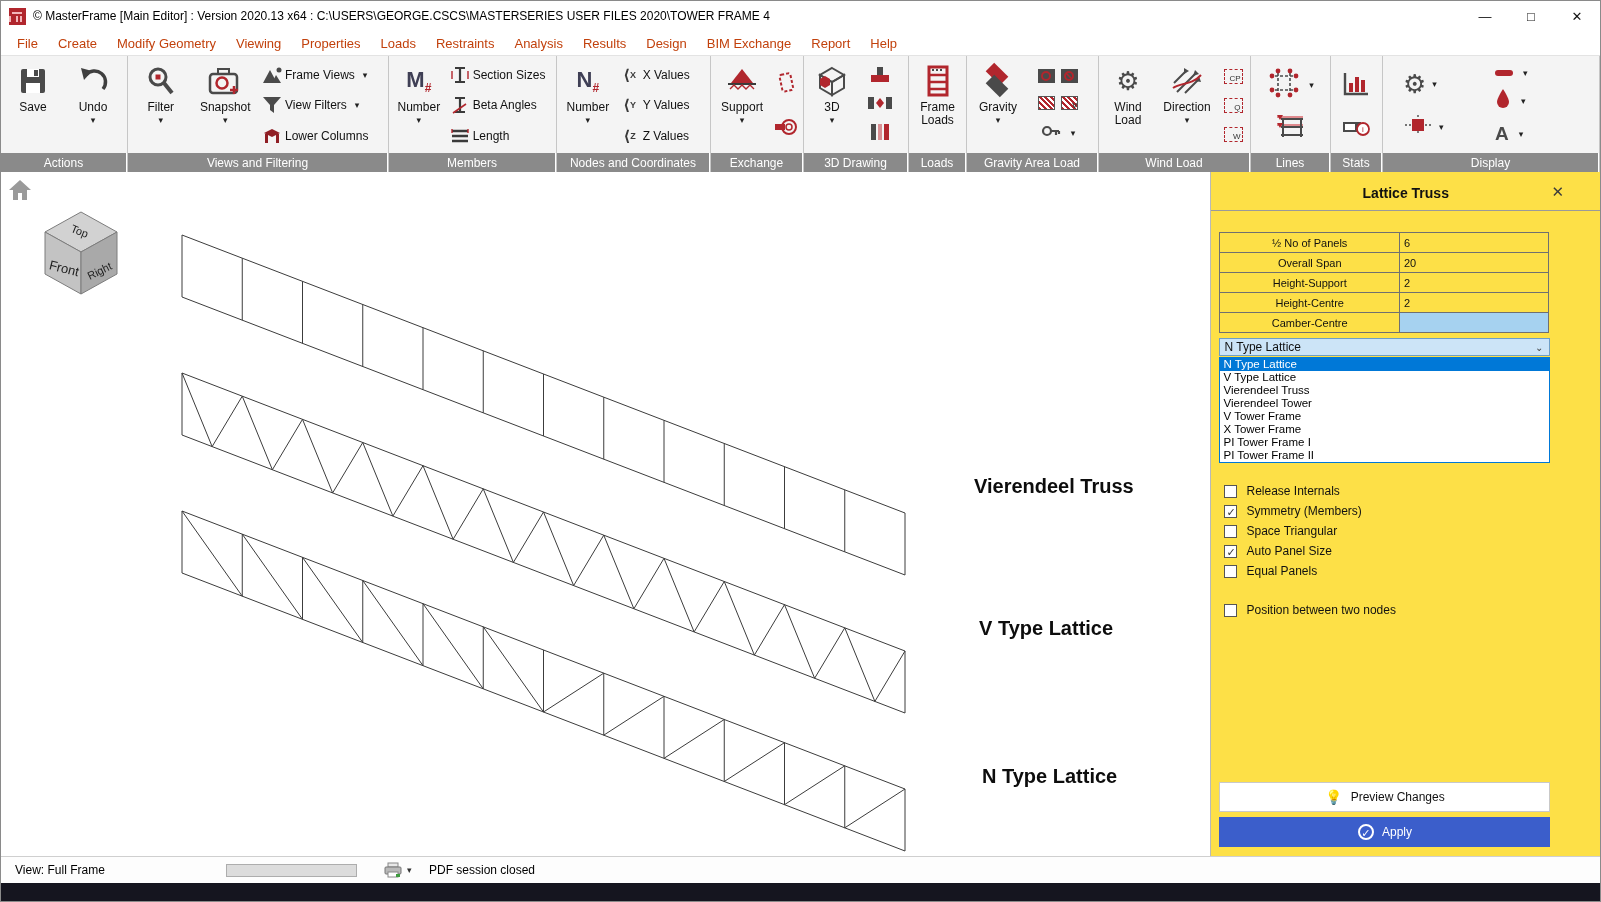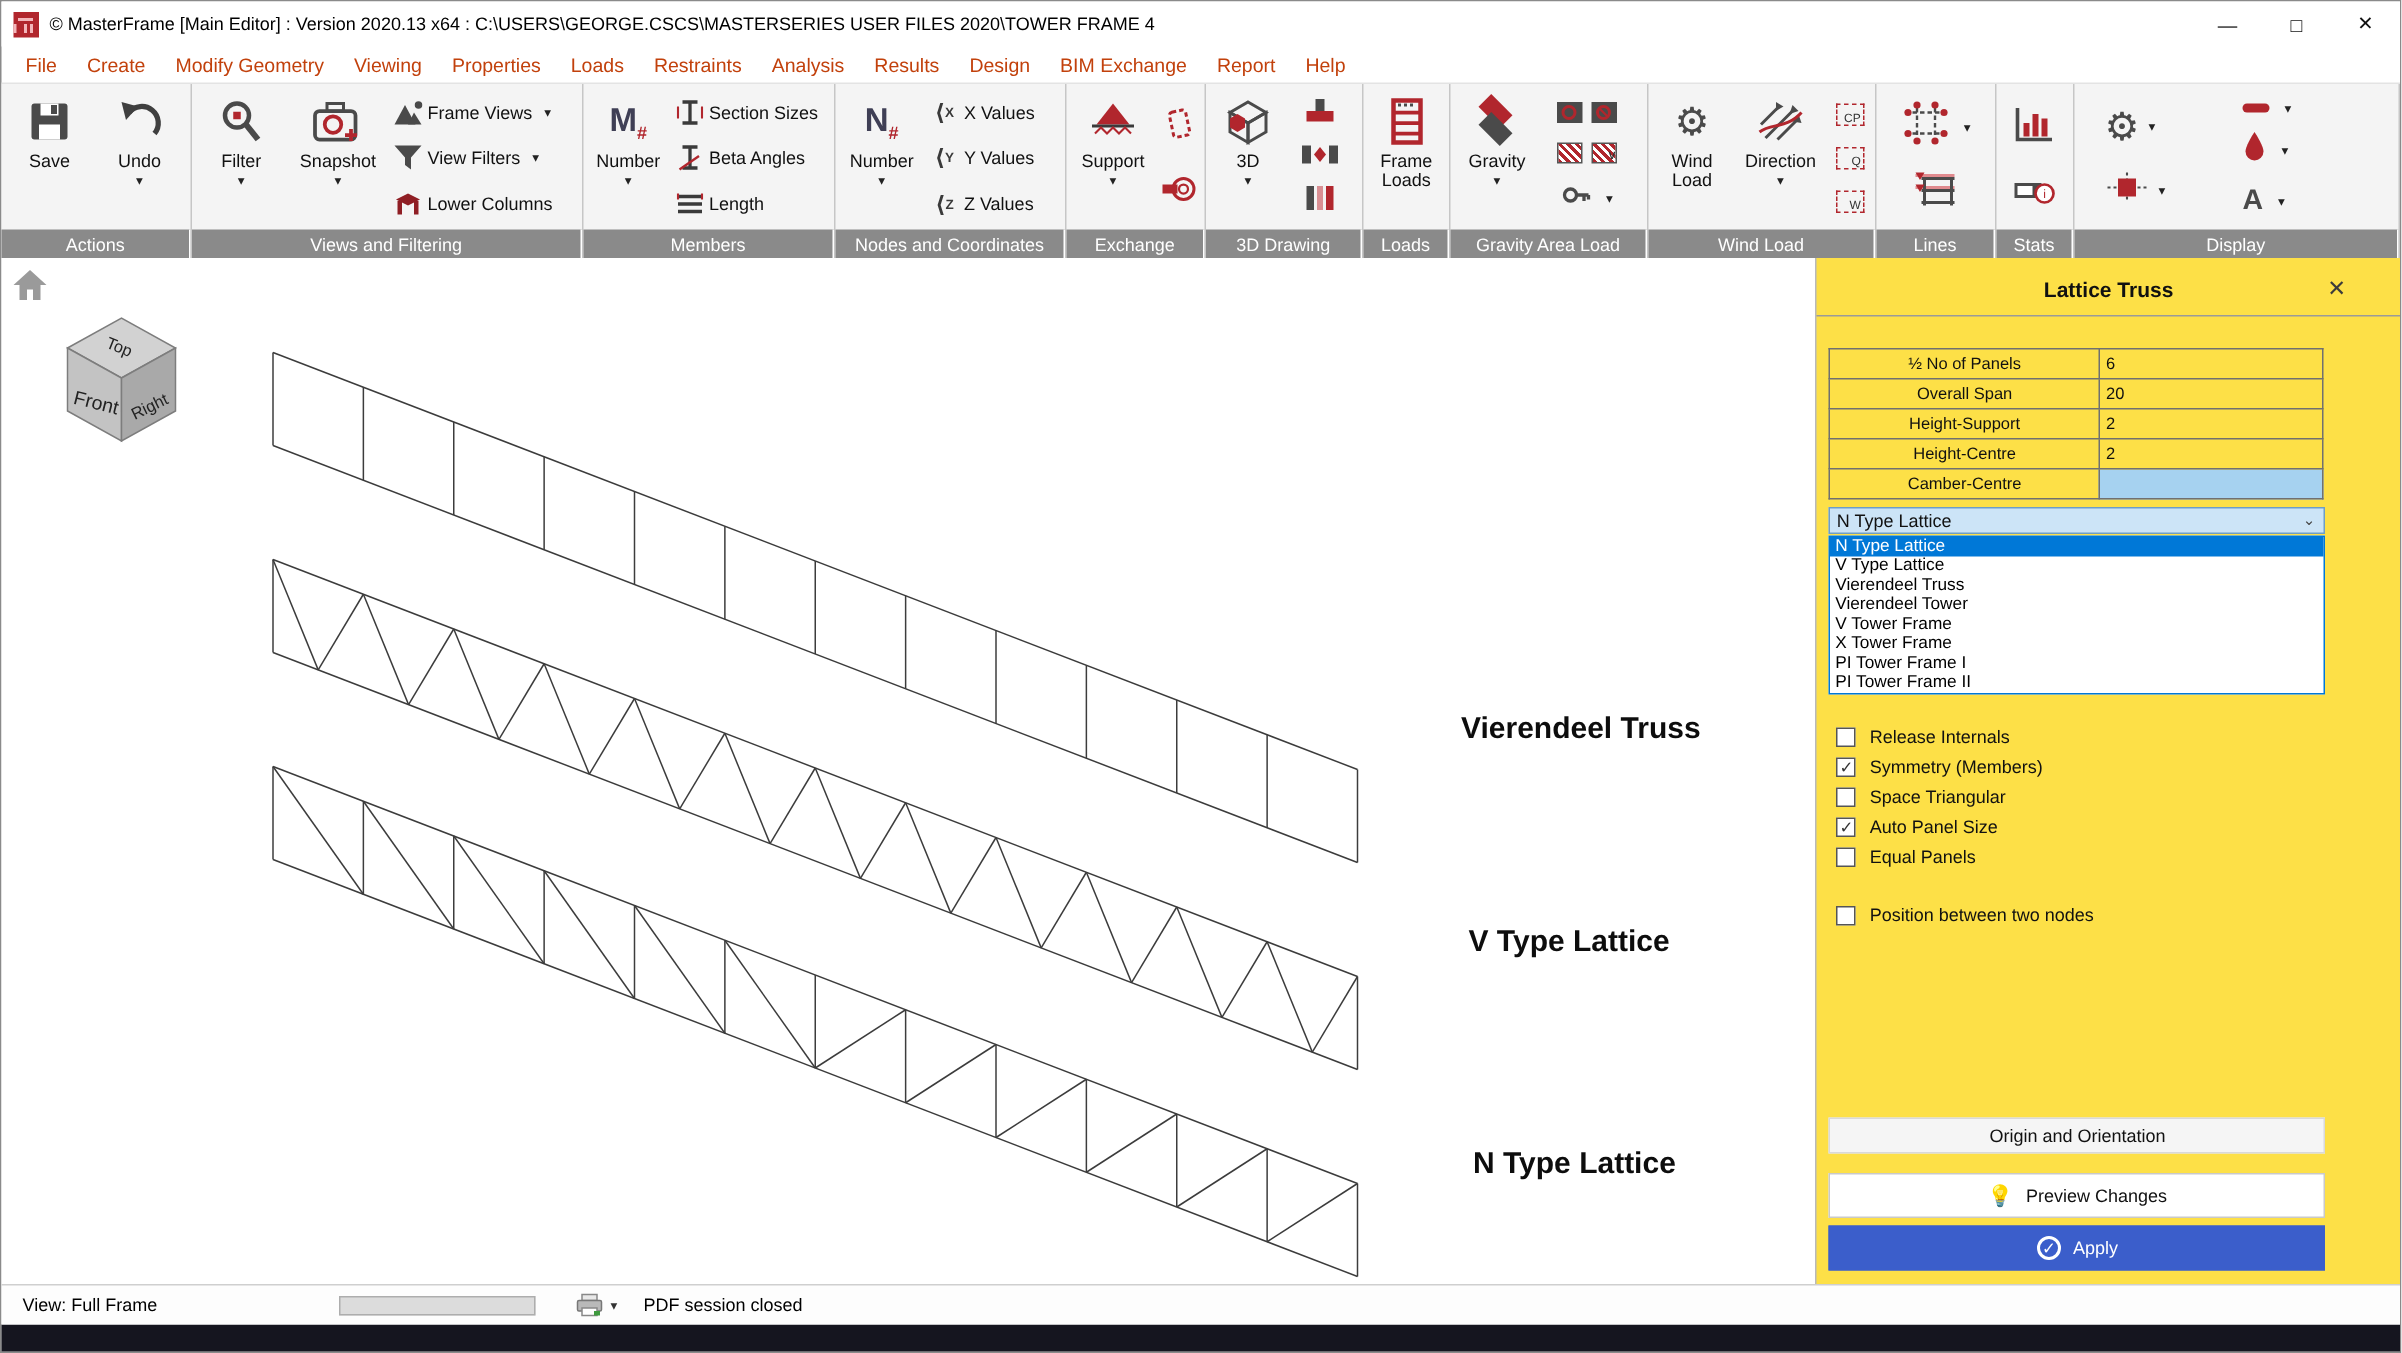--- a/index.html
+++ b/index.html
@@ -724,23 +724,20 @@
           <span class="cbox"></span>
           <span class="clabel">Equal Panels</span>
         </div>
       </div>
 
       <div class="checkrow poscheck">
         <span class="cbox"></span>
         <span class="clabel">Position between two nodes</span>
       </div>
 
-      <div class="pbtn btn-origin">
-        <span>Origin and Orientation</span>
-      </div>
       <div class="pbtn btn-preview">
         <span class="bulb">💡</span>
         <span>Preview Changes</span>
       </div>
       <div class="pbtn btn-apply">
         <span class="applycheck">✓</span>
         <span>Apply</span>
       </div>
     </div>
   </div>

